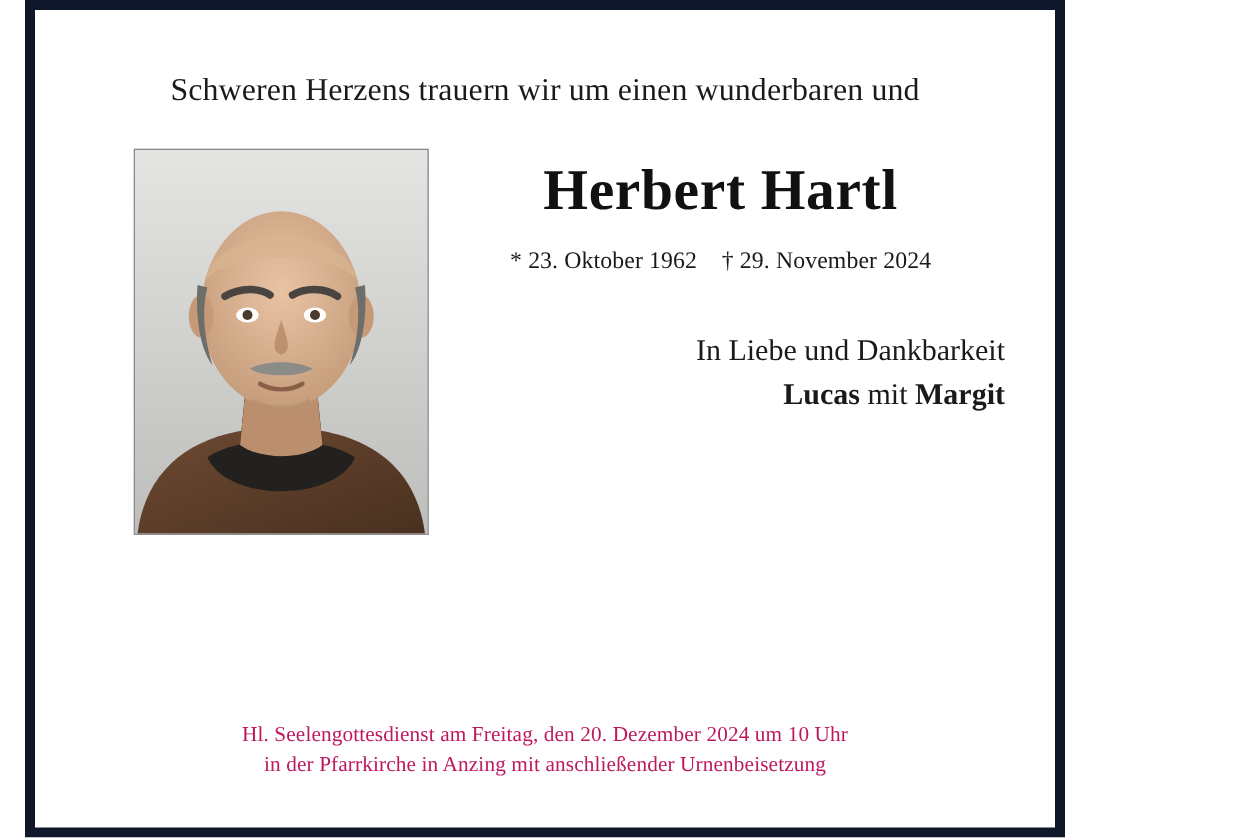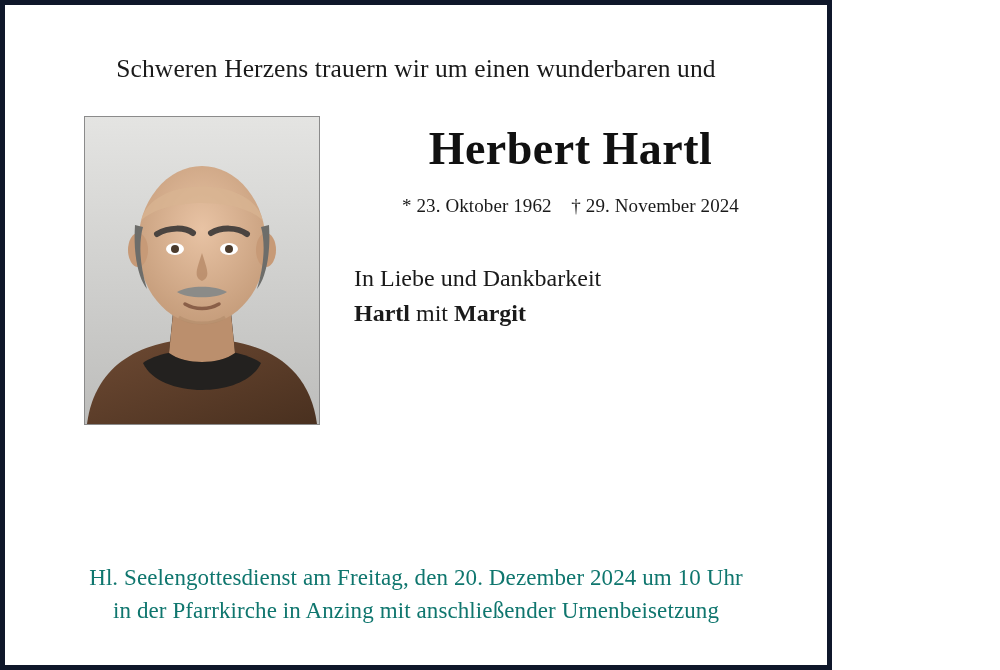--- a/index.html
+++ b/index.html
@@ -12,22 +12,23 @@
     height: 670px;
     overflow: hidden;
     font-family: "Liberation Serif", serif;
   }
   .obituary {
     position: relative;
     box-sizing: border-box;
     width: 832px;
     height: 670px;
     background: #ffffff;
-    border: 5px solid #0f172a;
+    border: 8px solid #0f172a;
     padding: 0;
+    margin-left: 20px;
   }
   .inner {
     position: relative;
     width: 100%;
     height: 100%;
     box-sizing: border-box;
   }
 
   
   .intro {
@@ -38,21 +39,20 @@
     color: #1a1a1a;
     letter-spacing: 0.1px;
   }
   .intro .line { display: block; }
 
   
   .middle {
     display: flex;
     align-items: flex-start;
     padding: 26px 0 0 0;
-    gap: 28px;
   }
   .photo-wrap {
     flex: 0 0 auto;
     margin-left: 79px;
     margin-top: 4px;
   }
   .photo-frame {
     width: 234px;
     height: 307px;
     border: 1px solid #8b8b8b;
@@ -81,35 +81,35 @@
     color: #1a1a1a;
     margin-top: 20px;
     letter-spacing: 0.1px;
   }
   .dates .sep { display: inline-block; width: 10px; }
   .mourners {
     margin-top: 44px;
     font-size: 24px;
     line-height: 1.48;
     color: #1a1a1a;
-    text-align: left;
+    text-align: right;
   }
   .mourners .m-line { display: block; }
   .mourners b { font-weight: bold; }
 
   
   .service {
     position: absolute;
     left: 0;
     right: 0;
     bottom: 38px;
     text-align: center;
-    font-size: 23px;
+    font-size: 17px;
     line-height: 1.41;
-    color: #0f766e;
+    color: #be185d;
     letter-spacing: 0.1px;
   }
   .service .line { display: block; }
 </style>
 </head>
 <body>
 
 <div class="obituary">
   <div class="inner">
 
@@ -179,21 +179,21 @@
         <div class="dates">
           <span>*</span>
           <span>23. Oktober 1962</span>
           <span class="sep"></span>
           <span>†</span>
           <span>29. November 2024</span>
         </div>
         <div class="mourners">
           <span class="m-line">In Liebe und Dankbarkeit</span>
           <span class="m-line">
-            <b>Hartl</b><span> mit </span><b>Margit</b>
+            <b>Lucas</b><span> mit </span><b>Margit</b>
           </span>
         </div>
       </div>
 
     </div>
 
     <div class="service">
       <span class="line">Hl. Seelengottesdienst am Freitag, den 20. Dezember 2024 um 10 Uhr</span>
       <span class="line">in der Pfarrkirche in Anzing mit anschließender Urnenbeisetzung</span>
     </div>

